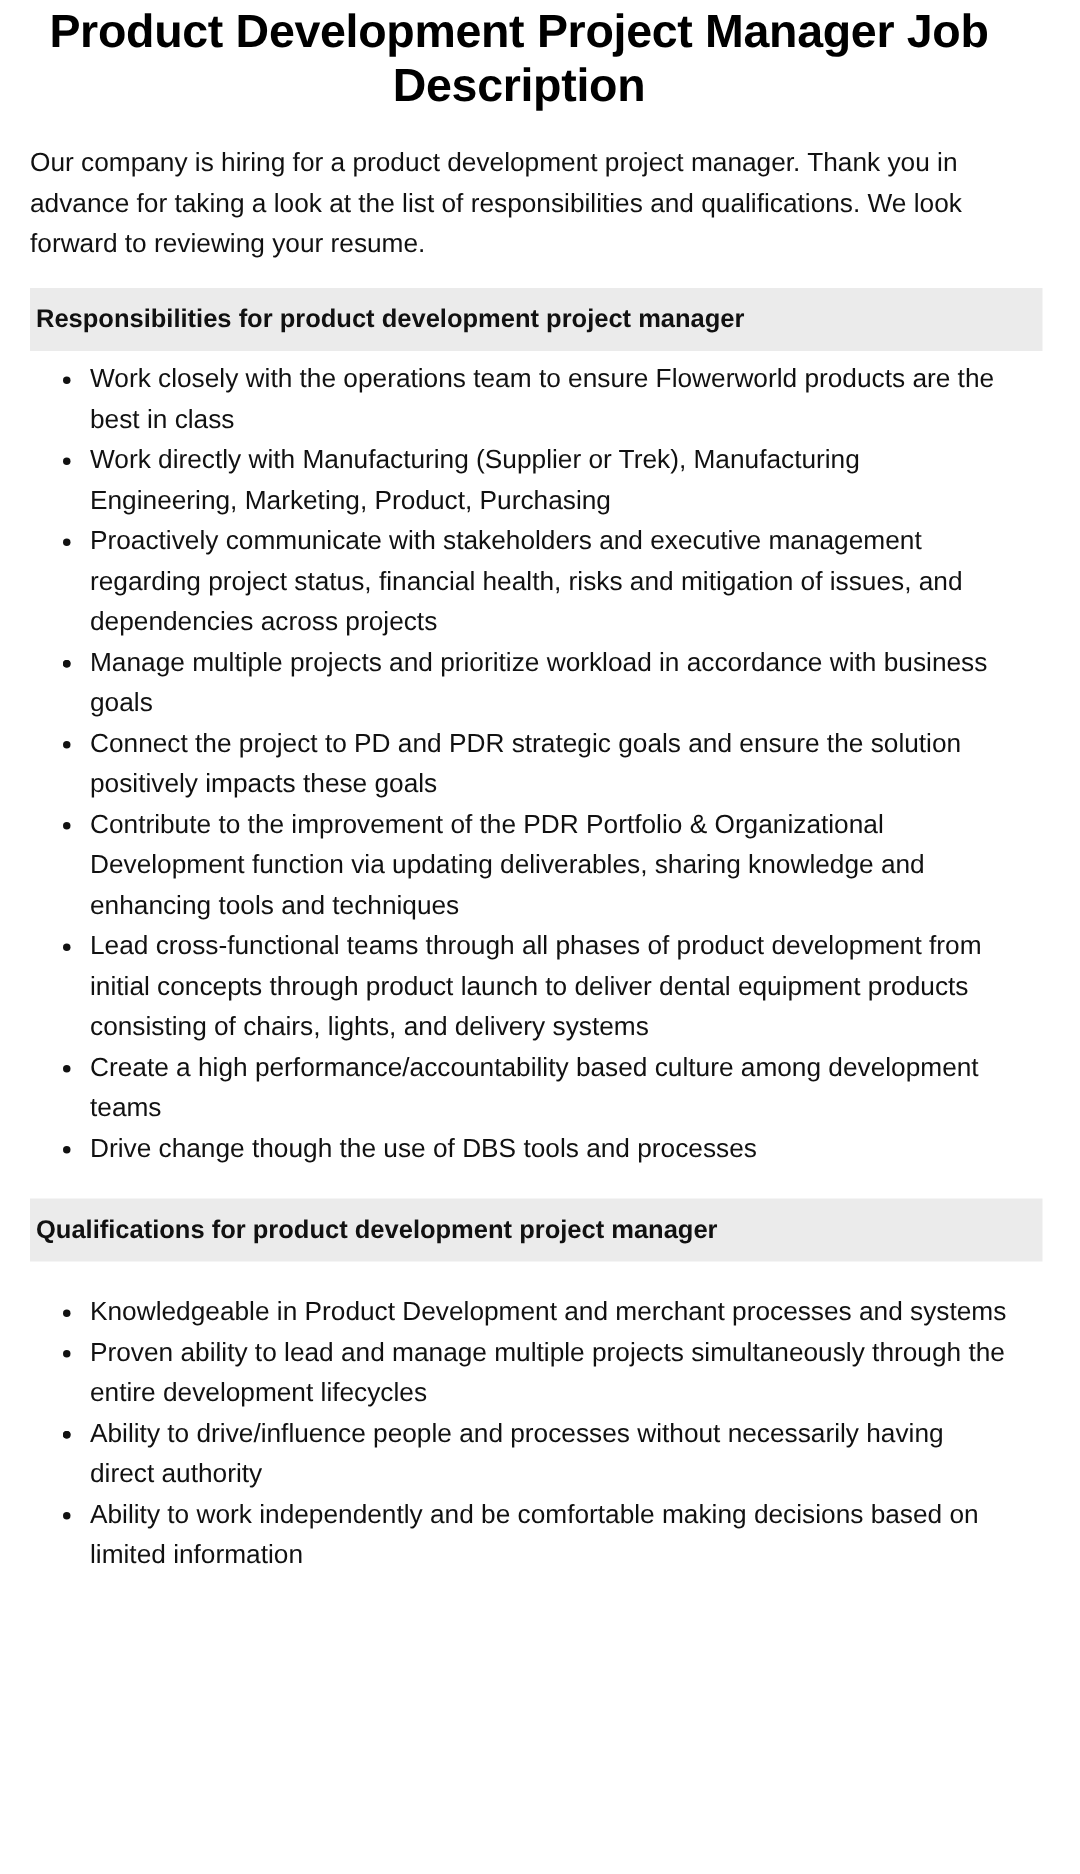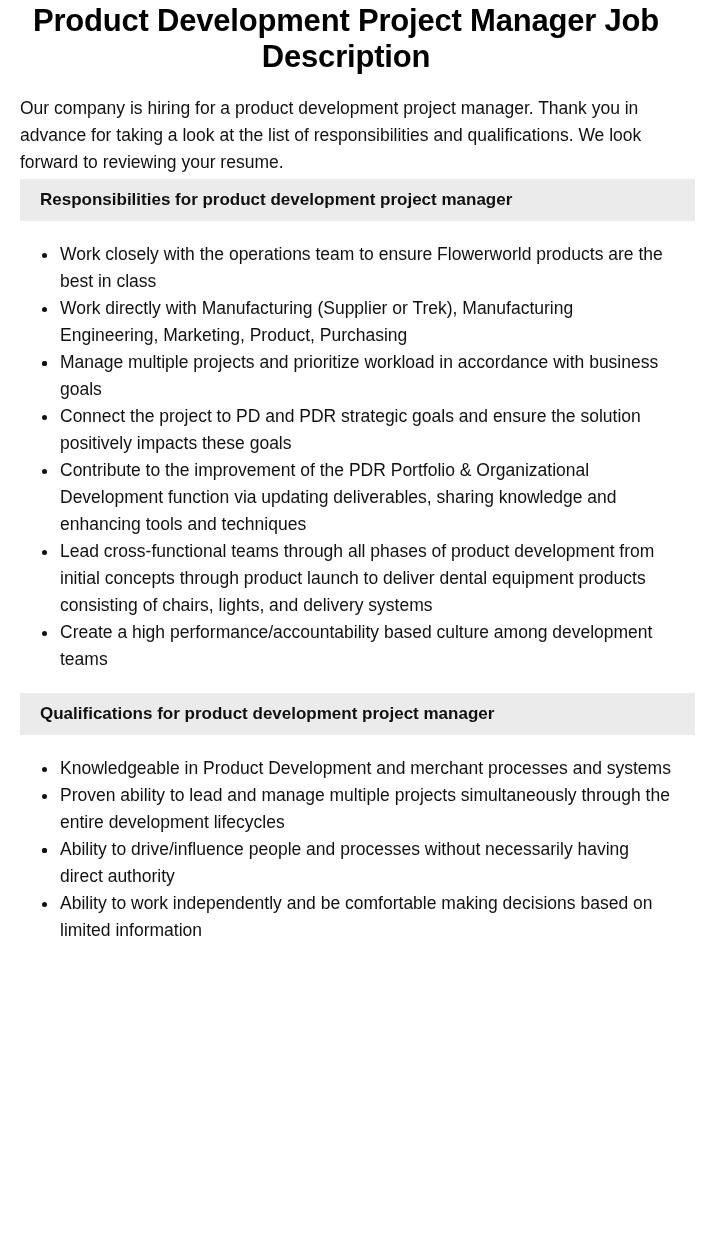--- a/index.html
+++ b/index.html
@@ -23,38 +23,38 @@
     margin: 0;
     padding-top: 3px;
     font-size: 31px;
     line-height: 36px;
     font-weight: bold;
     text-align: center;
     color: #000000;
     letter-spacing: -0.2px;
   }
   p.intro {
-    margin: 20px 0 3px 0;
+    margin: 20px 0 16px 0;
     font-size: 17.5px;
     line-height: 27px;
     color: #111111;
   }
   .section-header {
     background: #ebebeb;
     height: 42px;
     line-height: 42px;
-    padding-left: 20px;
+    padding-left: 4px;
     width: 675px;
     box-sizing: border-box;
     font-size: 17px;
     font-weight: bold;
     color: #111111;
   }
   ul.list {
-    margin: 20px 0 20px 0;
+    margin: 5px 0 20px 0;
     padding-left: 40px;
     list-style: none;
   }
   ul.list li {
     position: relative;
     font-size: 17.5px;
     line-height: 27px;
     color: #111111;
     padding-right: 0;
   }
@@ -73,26 +73,28 @@
 <body>
 
 <div class="page">
   <h1 class="title">Product Development Project Manager Job Description</h1>
   <p class="intro">Our company is hiring for a product development project manager. Thank you in advance for taking a look at the list of responsibilities and qualifications. We look forward to reviewing your resume.</p>
 
   <div class="section-header">Responsibilities for product development project manager</div>
   <ul class="list" id="responsibilities-list">
     <li><span class="bullet"></span><span>Work closely with the operations team to ensure Flowerworld products are the best in class</span></li>
     <li><span class="bullet"></span><span>Work directly with Manufacturing (Supplier or Trek), Manufacturing Engineering, Marketing, Product, Purchasing</span></li>
+    <li><span class="bullet"></span><span>Proactively communicate with stakeholders and executive management regarding project status, financial health, risks and mitigation of issues, and dependencies across projects</span></li>
     <li><span class="bullet"></span></li>
     <li><span class="bullet"></span><span>Manage multiple projects and prioritize workload in accordance with business goals</span></li>
     <li><span class="bullet"></span><span>Connect the project to PD and PDR strategic goals and ensure the solution positively impacts these goals</span></li>
     <li><span class="bullet"></span><span>Contribute to the improvement of the PDR Portfolio &amp; Organizational Development function via updating deliverables, sharing knowledge and enhancing tools and techniques</span></li>
     <li><span class="bullet"></span><span>Lead cross-functional teams through all phases of product development from initial concepts through product launch to deliver dental equipment products consisting of chairs, lights, and delivery systems</span></li>
     <li><span class="bullet"></span><span>Create a high performance/accountability based culture among development teams</span></li>
+    <li><span class="bullet"></span><span>Drive change though the use of DBS tools and processes</span></li>
   </ul>
 
   <div class="section-header">Qualifications for product development project manager</div>
   <ul class="list" id="qualifications-list">
     <li><span class="bullet"></span><span>Knowledgeable in Product Development and merchant processes and systems</span></li>
     <li><span class="bullet"></span><span>Proven ability to lead and manage multiple projects simultaneously through the entire development lifecycles</span></li>
     <li><span class="bullet"></span></li>
     <li><span class="bullet"></span><span>Ability to drive/influence people and processes without necessarily having direct authority</span></li>
     <li><span class="bullet"></span><span>Ability to work independently and be comfortable making decisions based on limited information</span></li>
   </ul>

